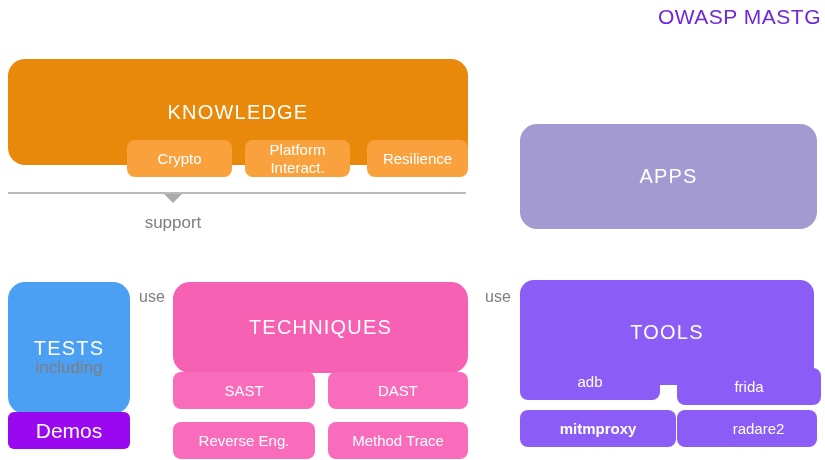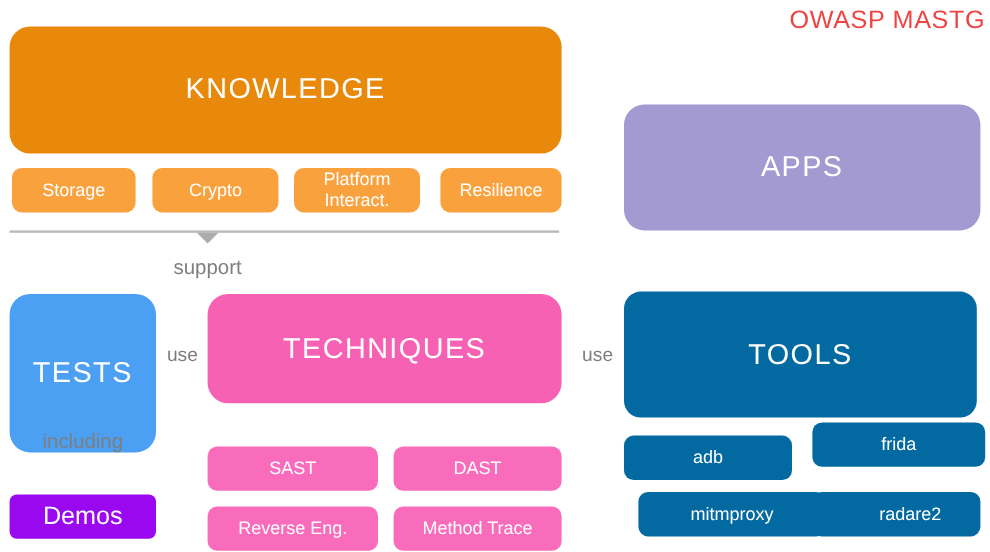--- a/index.html
+++ b/index.html
@@ -18,23 +18,24 @@
   .box {
     position: absolute;
     display: flex;
     align-items: center;
     justify-content: center;
     color: #ffffff;
     text-align: center;
     box-sizing: border-box;
   }
   .hdr {
-    font-size: 24px;
+    font-size: 20px;
     letter-spacing: 1.2px;
     border-radius: 17px;
+    margin-top: 37px;
   }
   .chip {
     font-size: 15px;
     border-radius: 8px;
     line-height: 1.15;
     padding: 2px 6px;
   }
   .lbl {
     position: absolute;
     color: #7e7e7e;
@@ -42,21 +43,21 @@
     text-align: center;
   }
   
   .c-orange-dark  { background: #e8890b; }
   .c-orange-light { background: #f9a23d; }
   .c-purple-light { background: #a29ad1; }
   .c-blue         { background: #4ba0f3; }
   .c-pink         { background: #f761b4; }
   .c-pink-light   { background: #f96cbc; margin-top: 12px; }
   .c-violet       { background: #9a08f0; }
-  .c-slate        { background: #0369a1; }
+  .c-slate        { background: #8b5cf6; }
 
   
   .knowledge   { left: 8px;   top: 22px;  width: 460px; height: 106px; }
   .k-chip-0    { left: 10px;  top: 140px; width: 103px; height: 37px; }
   .k-chip-1    { left: 127px; top: 140px; width: 105px; height: 37px; }
   .k-chip-2    { left: 245px; top: 140px; width: 105px; height: 37px; }
   .k-chip-3    { left: 367px; top: 140px; width: 101px; height: 37px; }
 
   .divider {
     position: absolute;
@@ -73,31 +74,31 @@
     border-top: 9px solid #acacac;
   }
   .support-lbl { left: 123px; top: 213px; width: 100px; font-size: 17px; }
 
   
   .page-title {
     position: absolute;
     right: 4px; top: 5px;
     width: 250px;
     text-align: right;
-    color: #ef4444;
+    color: #6d28d9;
     font-size: 21px;
     letter-spacing: 0.5px;
   }
 
   
   .apps  { left: 520px; top: 87px;  width: 297px; height: 105px; }
   .tools { left: 520px; top: 243px; width: 294px; height: 105px; border-radius: 14px; }
   .t-chip-0 { left: 520px; top: 363px; width: 140px; height: 37px; }
-  .t-chip-1 { left: 677px; top: 352px; width: 144px; height: 37px; }
-  .t-chip-2 { left: 532px; top: 410px; width: 156px; height: 37px; }
+  .t-chip-1 { left: 677px; top: 368px; width: 144px; height: 37px; }
+  .t-chip-2 { left: 520px; top: 410px; width: 156px; height: 37px; font-weight: bold; }
   .t-chip-3 { left: 677px; top: 410px; width: 140px; height: 37px; padding-left: 29px; }
 
   
   .tests      { left: 8px;   top: 245px; width: 122px; height: 132px; }
   .techniques { left: 173px; top: 245px; width: 295px; height: 91px; }
   .use-1 { left: 132px; top: 288px; width: 40px; }
   .use-2 { left: 478px; top: 288px; width: 40px; }
   .including-lbl { left: 8px; top: 358px; width: 122px; font-size: 17px; }
 
   .s-chip-0 { left: 173px; top: 360px; width: 142px; height: 37px; }
@@ -113,21 +114,20 @@
   }
 </style>
 </head>
 <body>
 
 <div class="stage">
 
   <div class="page-title">OWASP MASTG</div>
 
   <div class="box hdr c-orange-dark knowledge">KNOWLEDGE</div>
-  <div class="box chip c-orange-light k-chip-0">Storage</div>
   <div class="box chip c-orange-light k-chip-1">Crypto</div>
   <div class="box chip c-orange-light k-chip-2">Platform Interact.</div>
   <div class="box chip c-orange-light k-chip-3">Resilience</div>
 
   <div class="divider"></div>
   <div class="arrowhead"></div>
   <div class="lbl support-lbl">support</div>
 
   <div class="box hdr c-purple-light apps">APPS</div>
 

